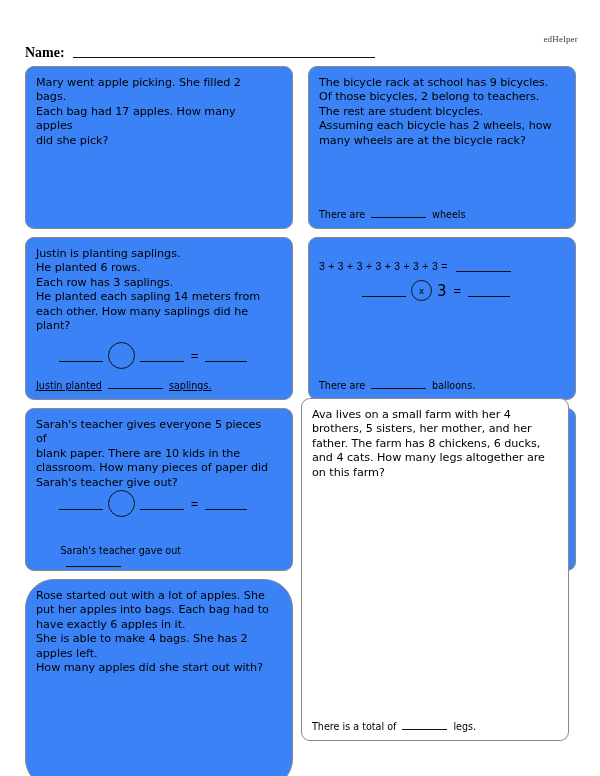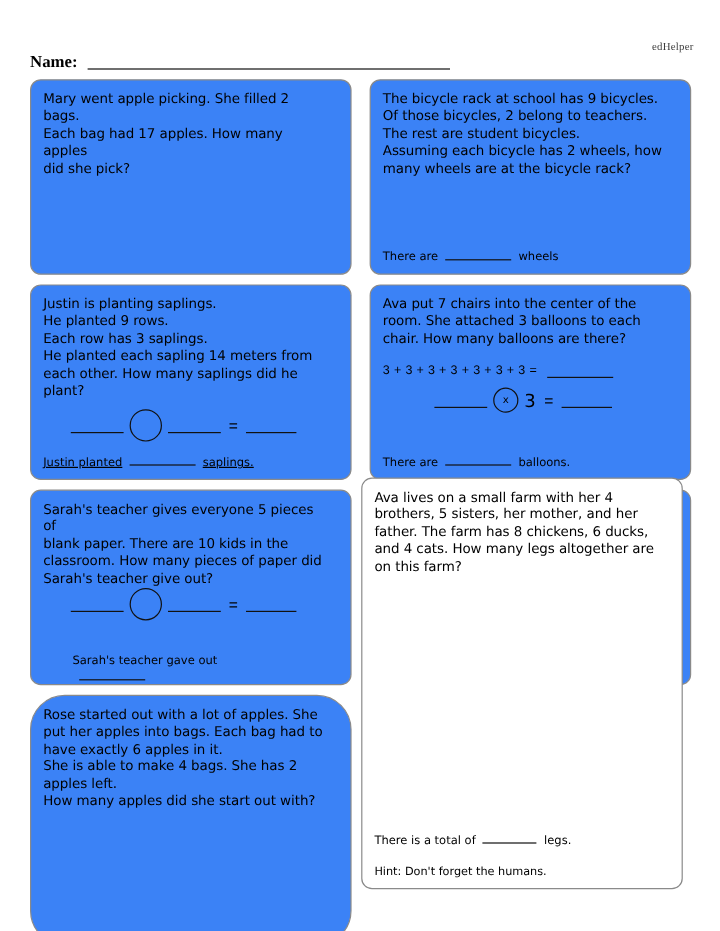--- a/index.html
+++ b/index.html
@@ -205,44 +205,41 @@
         <span>wheels</span>
       </div>
     </div>
 
   </div>
 
   <div class="row">
 
     <div class="box r2">
       <div class="qtext">Justin is planting saplings.
-He planted 9 rows.
+He planted 6 rows.
 Each row has 3 saplings.
 He planted each sapling 14 meters from
 each other.  How many saplings did he
 plant?</div>
       <div class="spacer"></div>
       <div class="eqrow mb4">
         <span class="eq-blank b1"></span>
         <span class="circle-op"></span>
         <span class="eq-blank b2"></span>
         <span class="eq-sign">=</span>
         <span class="eq-blank b3"></span>
       </div>
       <div class="ansline mt6">
         <span>Justin planted</span>
         <span class="blank w55"></span>
         <span>saplings.</span>
       </div>
     </div>
 
     <div class="box r2">
-      <div class="qtext">Ava put 7 chairs into the center of the
-room.  She attached 3 balloons to each
-chair.  How many balloons are there?</div>
       <div class="addline mt14">
         <span>3 + 3 + 3 + 3 + 3 + 3 + 3 =</span>
         <span class="blank w55"></span>
       </div>
       <div class="eqrow mt8">
         <span class="eq-blank b1"></span>
         <span class="circle-op small">x</span>
         <span class="operand">3</span>
         <span class="eq-sign">=</span>
         <span class="eq-blank b3"></span>
@@ -314,14 +311,13 @@
 brothers, 5 sisters, her mother, and her
 father.  The farm has 8 chickens, 6 ducks,
 and 4 cats.  How many legs altogether are
 on this farm?</div>
   <div class="spacer"></div>
   <div class="ansline">
     <span>There is a total of</span>
     <span class="blank w45"></span>
     <span>legs.</span>
   </div>
-  <div class="hint mt14">Hint: Don't forget the humans.</div>
 </div>
 
 </body></html>

